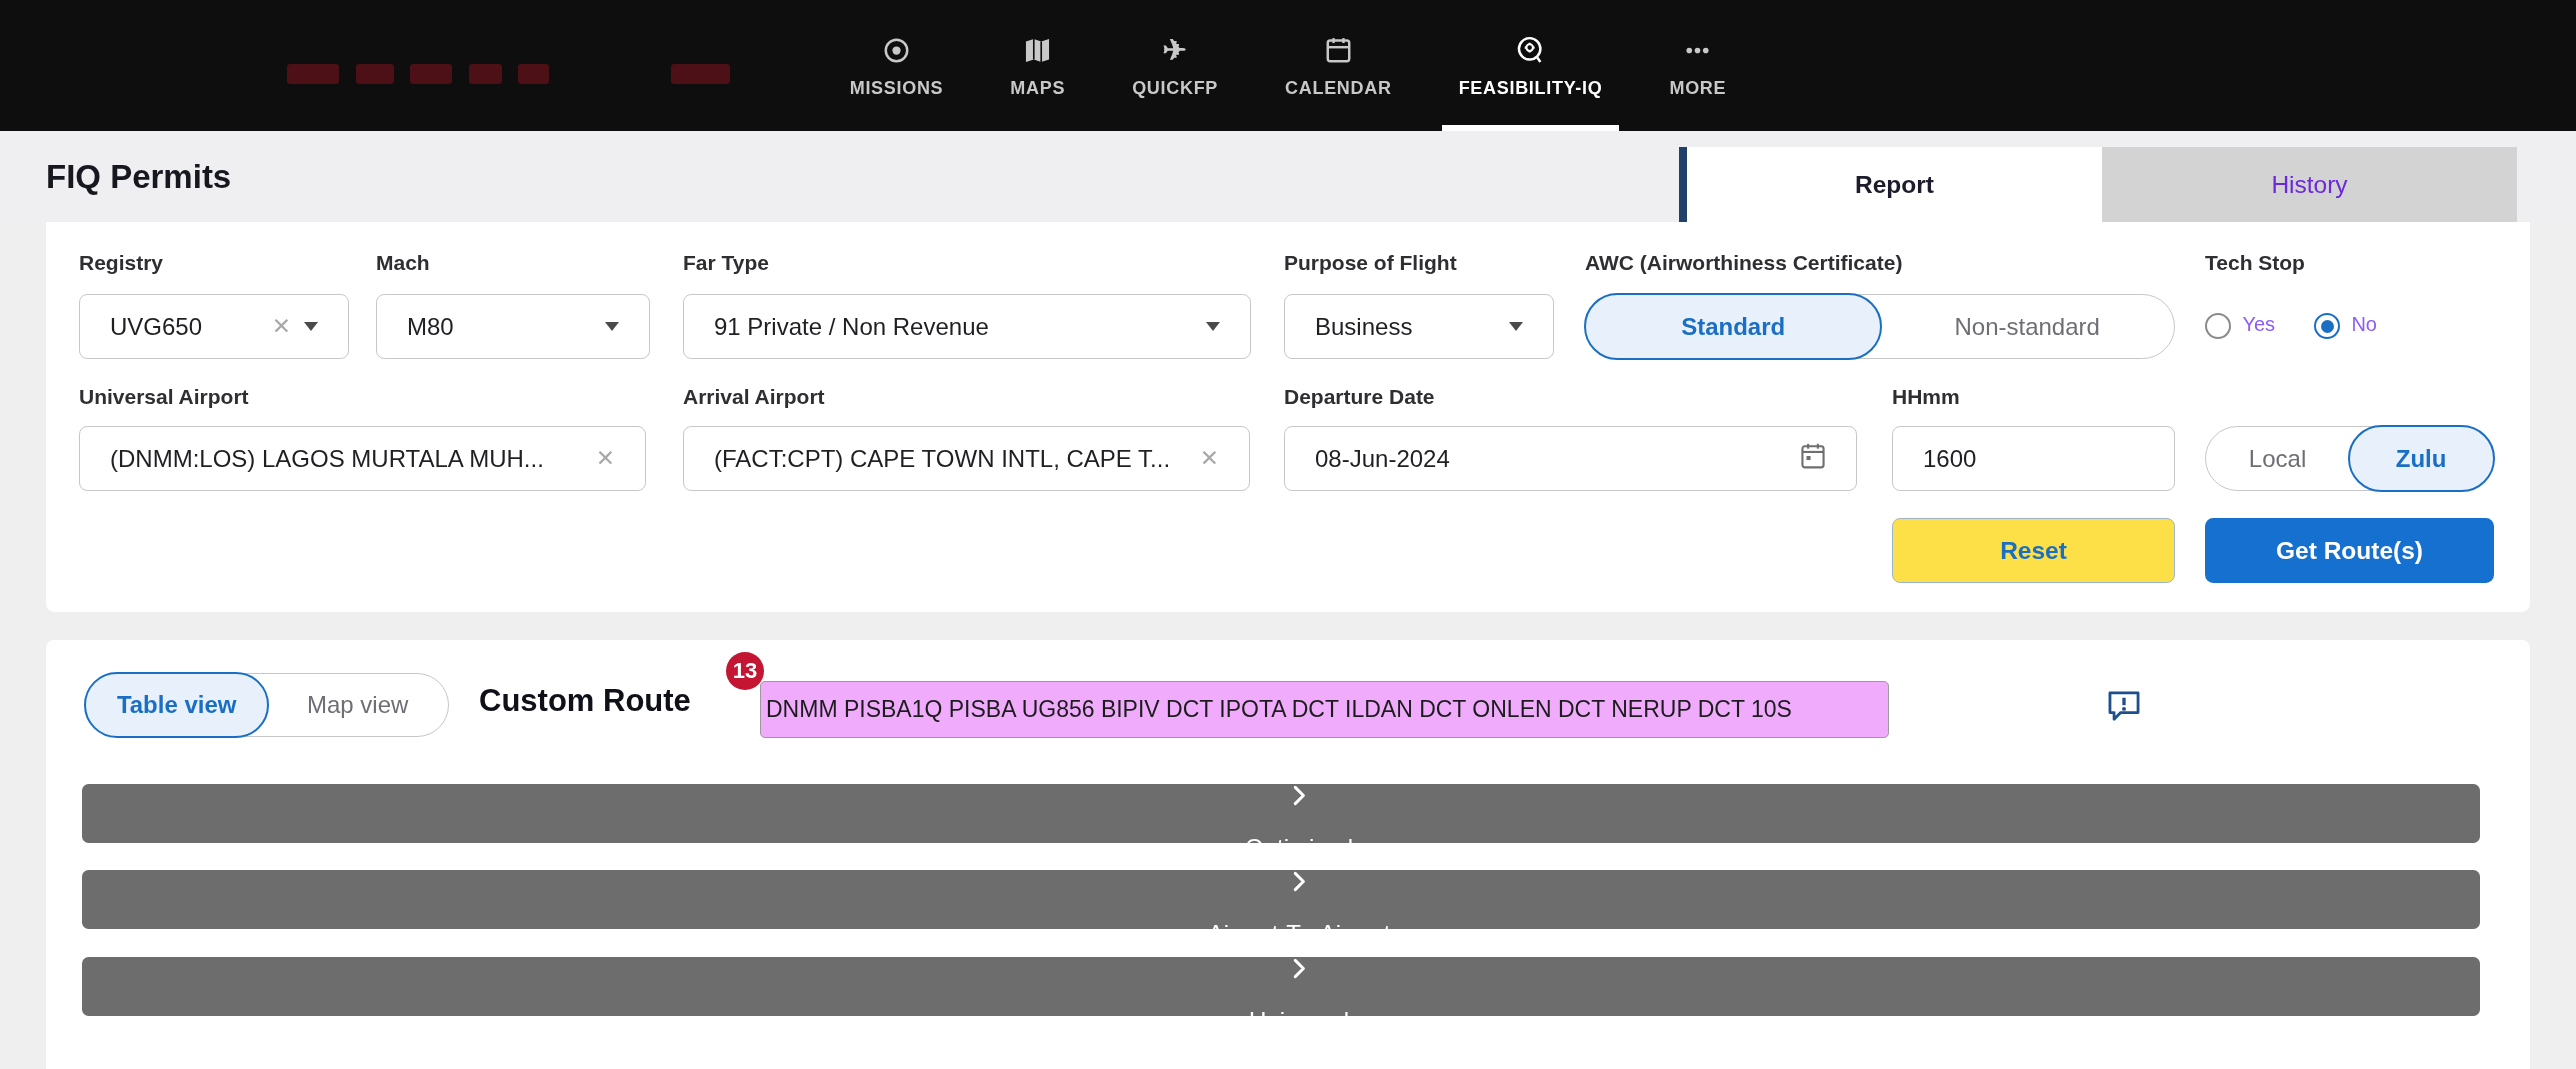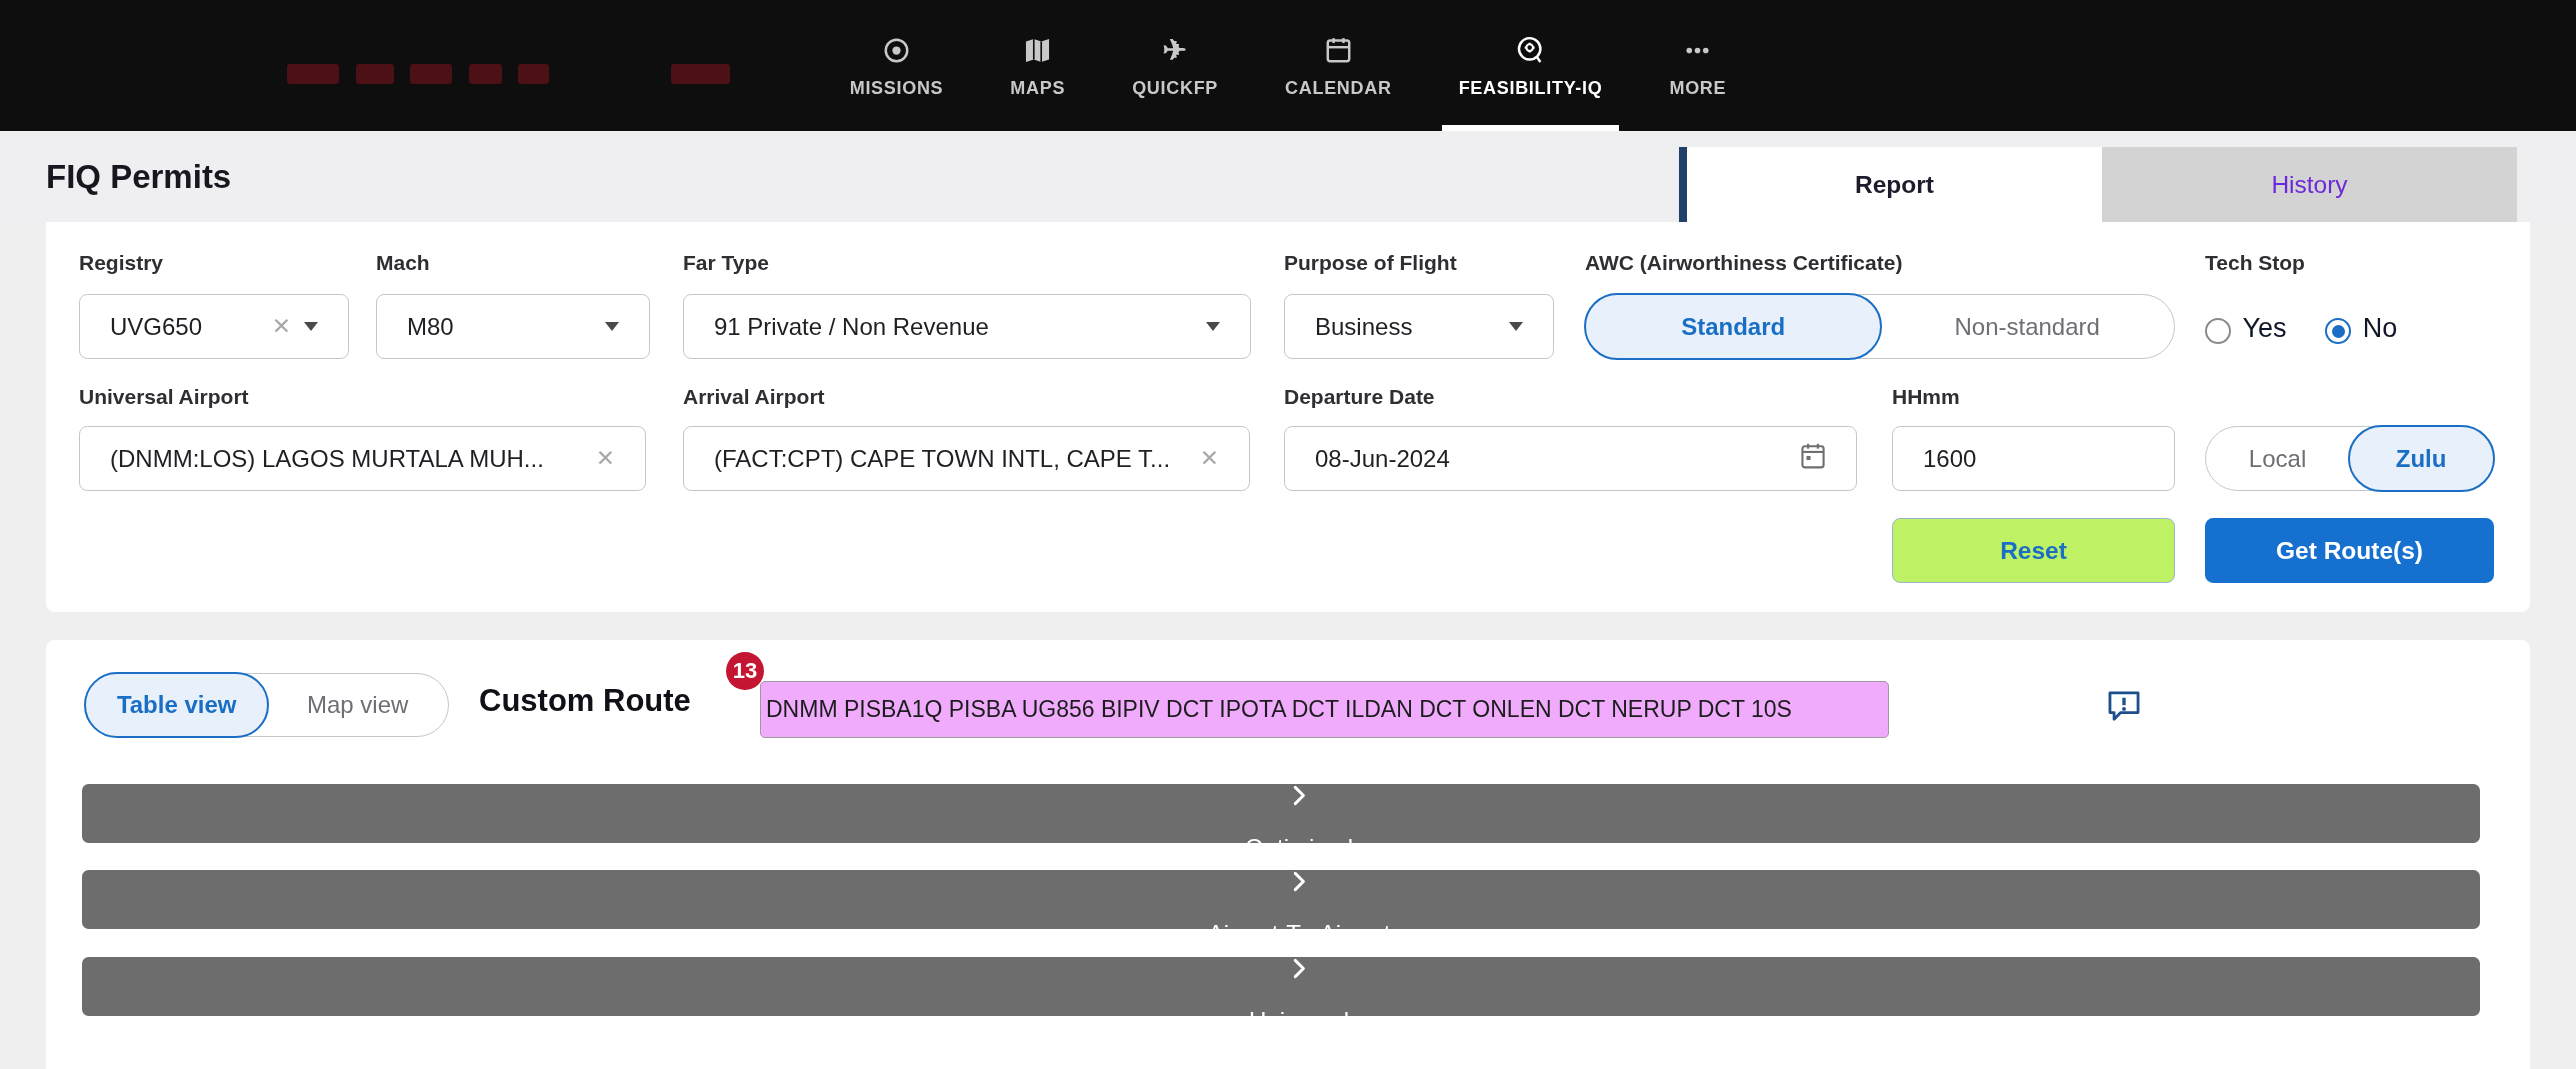--- a/index.html
+++ b/index.html
@@ -35,26 +35,26 @@
   .ctrl{position:absolute;height:65px;border:1.6px solid #c6c6c6;border-radius:8.2px;background:#fff;display:flex;align-items:center;
     padding:0 30px;box-sizing:border-box;font-size:24px;color:#1f1f24;cursor:pointer;}
   .ctrl .val{flex:1;white-space:nowrap;overflow:hidden;text-overflow:ellipsis;}
   .caret{width:0;height:0;border-left:7.4px solid transparent;border-right:7.4px solid transparent;border-top:9px solid #4a4a4a;margin-left:13px;flex:0 0 auto;}
   .clear-x{color:#a8a8a8;font-size:23px;margin-left:13px;flex:0 0 auto;cursor:pointer;}
   input.ctrl{cursor:text;}
   .pill{position:absolute;display:flex;border:1.6px solid #c6c6c6;border-radius:38px;background:#fff;box-sizing:border-box;height:65px;}
   .pill .seg{flex:1;display:flex;align-items:center;justify-content:center;font-size:24px;color:#6e6e75;border-radius:38px;cursor:pointer;white-space:nowrap;}
   .pill .seg.active{background:#e8f1fb;border:2.5px solid #1a6fc4;color:#1a6fc4;font-weight:600;margin:-1.6px;z-index:1;}
   .radio-group{position:absolute;display:flex;gap:39px;align-items:center;}
-  .radio-item{display:flex;align-items:flex-end;gap:11.4px;font-size:27px;color:#0f172a;cursor:pointer;}
+  .radio-item{display:flex;align-items:flex-start;gap:11.4px;font-size:20px;color:#8b5cf6;cursor:pointer;}
   .radio{width:26px;height:26px;border:2.5px solid #8a8a8a;border-radius:50%;box-sizing:border-box;display:flex;align-items:center;justify-content:center;background:#fff;}
   .radio.checked{border-color:#1a6fc4;}
   .radio.checked .dot{width:13px;height:13px;border-radius:50%;background:#1a6fc4;}
   .btn{position:absolute;height:65px;border-radius:8.2px;display:flex;align-items:center;justify-content:center;font-size:24.5px;box-sizing:border-box;cursor:pointer;white-space:nowrap;}
-  .btn-reset{border:1.6px solid #9ab3d0;color:#1a6fc4;background:#bef264;font-weight:600;}
+  .btn-reset{border:1.6px solid #9ab3d0;color:#1a6fc4;background:#fde047;font-weight:600;}
   .btn-primary{background:#1570cf;color:#fff;font-weight:600;}
   .btn-disabled{background:#bdbdbd;color:#797979;font-weight:600;cursor:default;}
   .cal-icon{margin-left:13px;flex:0 0 auto;}
   
   .section-title{position:absolute;font-size:31px;font-weight:700;color:#101018;white-space:nowrap;}
   .badge{position:absolute;width:38px;height:38px;border-radius:50%;background:#c41532;color:#fff;font-size:22px;font-weight:700;
     display:flex;align-items:center;justify-content:center;z-index:2;}
   .route-input{position:absolute;height:57px;border:1.6px solid #9b9b9b;border-radius:4.9px;font-size:23px;color:#1c1c1c;
     padding:0 5px;box-sizing:border-box;font-family:"Liberation Sans",sans-serif;background:#f0abfc;}
   .fb-icon{position:absolute;cursor:pointer;}

